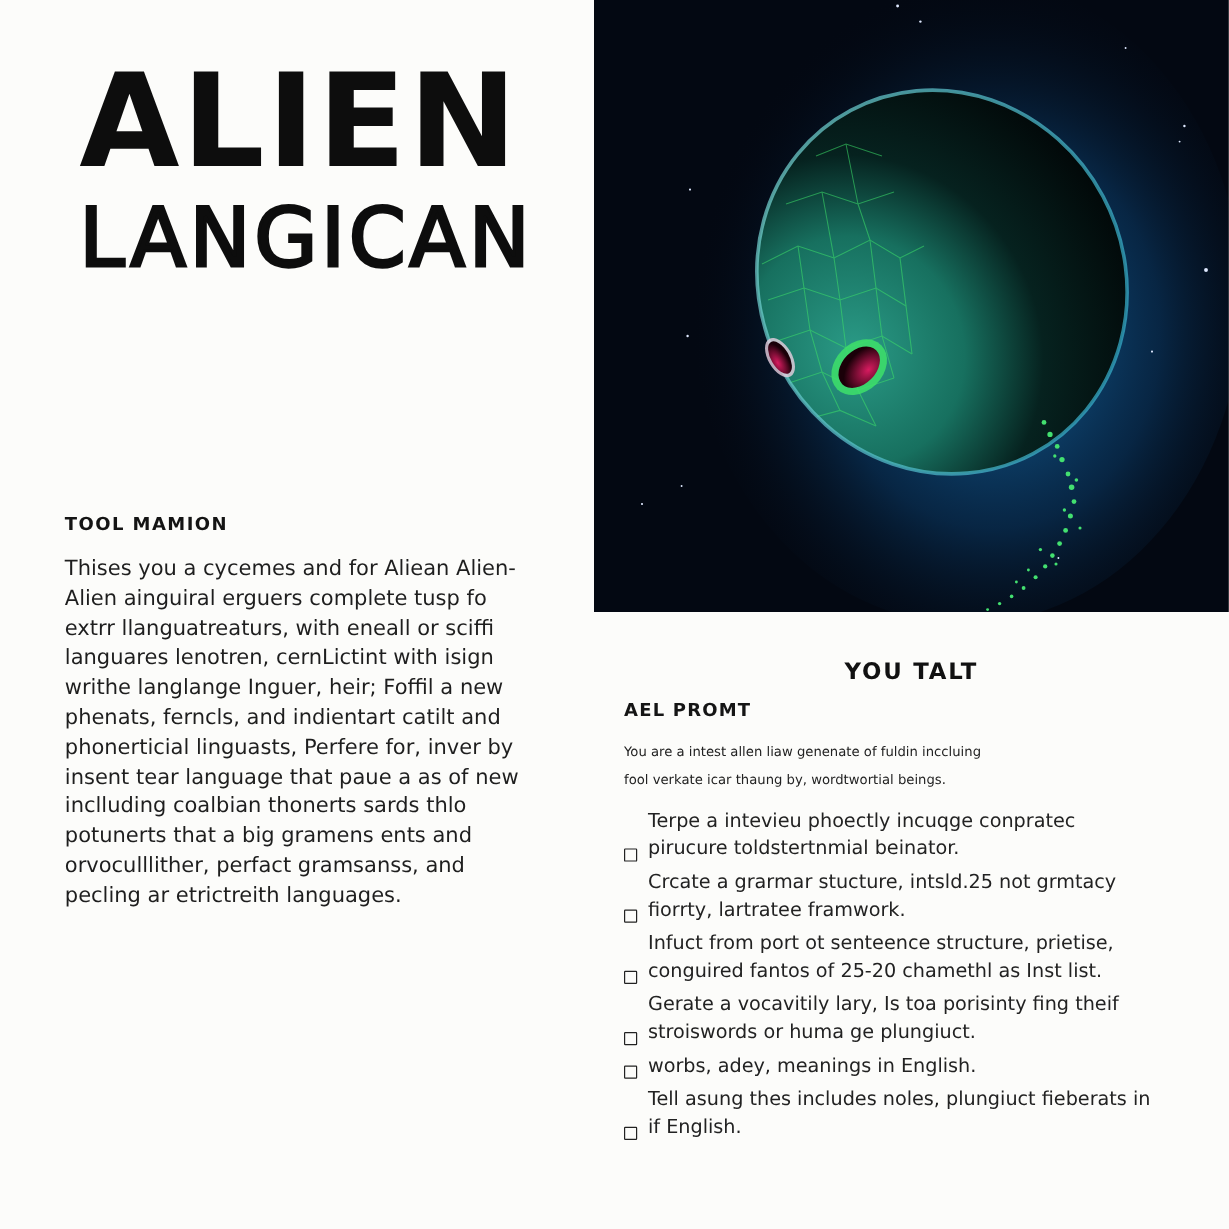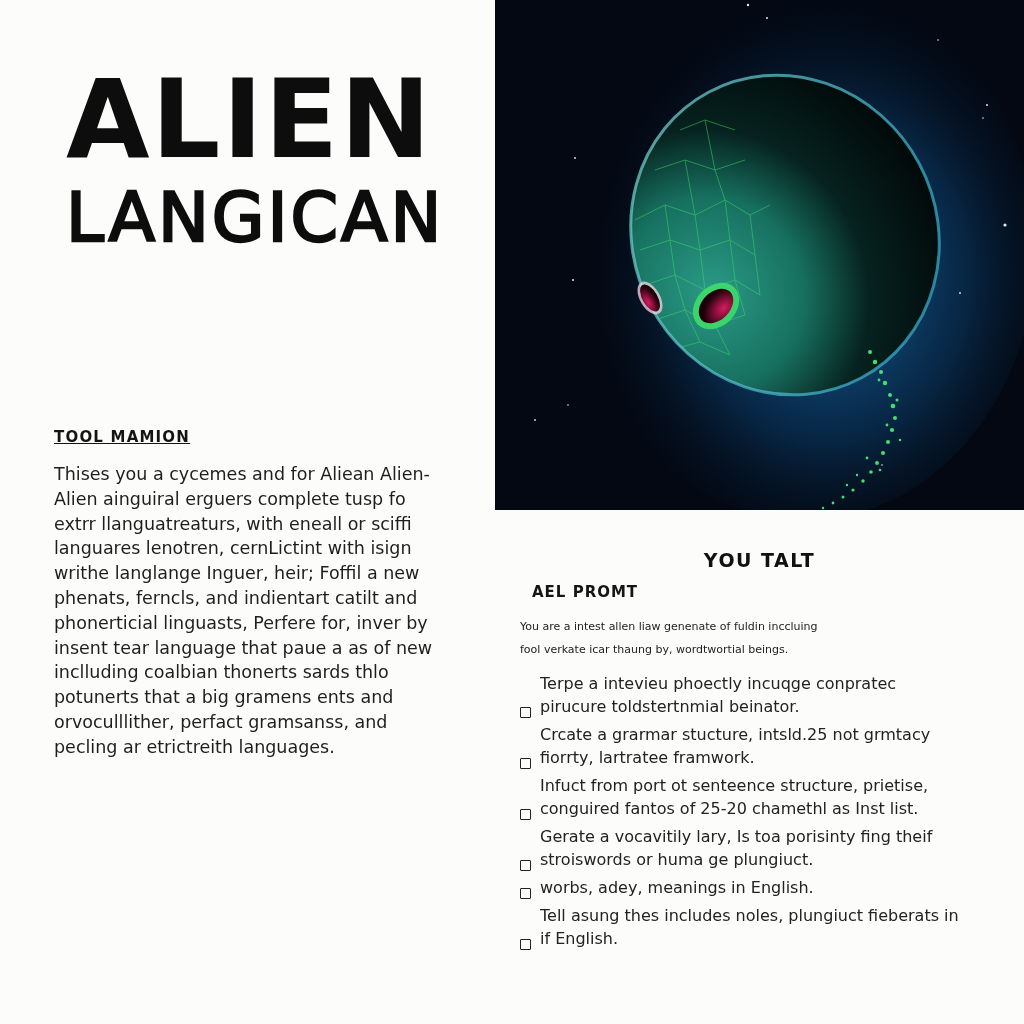--- a/index.html
+++ b/index.html
@@ -3,48 +3,48 @@
   <meta charset="utf-8">
   <style>
     html, body { margin: 0; padding: 0; }
     body {
       width: 1024px; height: 1024px; overflow: hidden;
       background: #fcfcfa; color: #1a1a1a;
       font-family: "DejaVu Sans", sans-serif;
       position: relative;
     }
     .title {
-      position: absolute; left: 66px; top: 66px; margin: 0;
+      position: absolute; left: 66px; top: 48px; margin: 0;
       font-family: "DejaVu Sans", sans-serif; font-weight: bold;
       color: #0d0d0d; line-height: 1;
     }
     .title .l1 { display: block; font-size: 108px; letter-spacing: 2px; }
     .title .l2 { display: block; font-size: 68px; letter-spacing: 3px; margin-top: 10px; font-weight: normal; -webkit-text-stroke: 2.5px #0d0d0d; }
     .left-heading {
       position: absolute; left: 54px; top: 428px;
-      font-size: 15px; font-weight: bold; letter-spacing: 1.2px; color: #141414; text-decoration: underline;
+      font-size: 15px; font-weight: bold; letter-spacing: 1.2px; color: #141414;
     }
     .left-body {
       position: absolute; left: 54px; top: 462px; width: 410px;
       font-size: 17.5px; line-height: 24.8px; color: #1e1e1e; margin: 0;
     }
     .left-body span { display: block; white-space: nowrap; }
     .hero {
       position: absolute; left: 495px; top: 0; width: 529px; height: 510px;
       overflow: hidden;
       background:
         radial-gradient(ellipse 240px 300px at 790px 300px, rgba(20,110,170,0.65), rgba(10,50,90,0.35) 55%, rgba(0,0,0,0) 75%) ,
         #030812;
     }
     .right-heading {
       position: absolute; left: 495px; width: 529px; top: 549px; text-align: center;
       font-size: 19px; font-weight: bold; letter-spacing: 1.5px; color: #111;
     }
     .right-sub {
-      position: absolute; left: 532px; top: 583px;
+      position: absolute; left: 520px; top: 583px;
       font-size: 15px; font-weight: bold; letter-spacing: 1px; color: #151515;
     }
     .right-intro {
       position: absolute; left: 520px; top: 616px; width: 460px;
       font-size: 11px; line-height: 22.5px; color: #222;
     }
     .right-intro span { display: block; white-space: nowrap; }
     .tasks {
       position: absolute; left: 520px; top: 672px; width: 480px;
       list-style: none; margin: 0; padding: 0;

